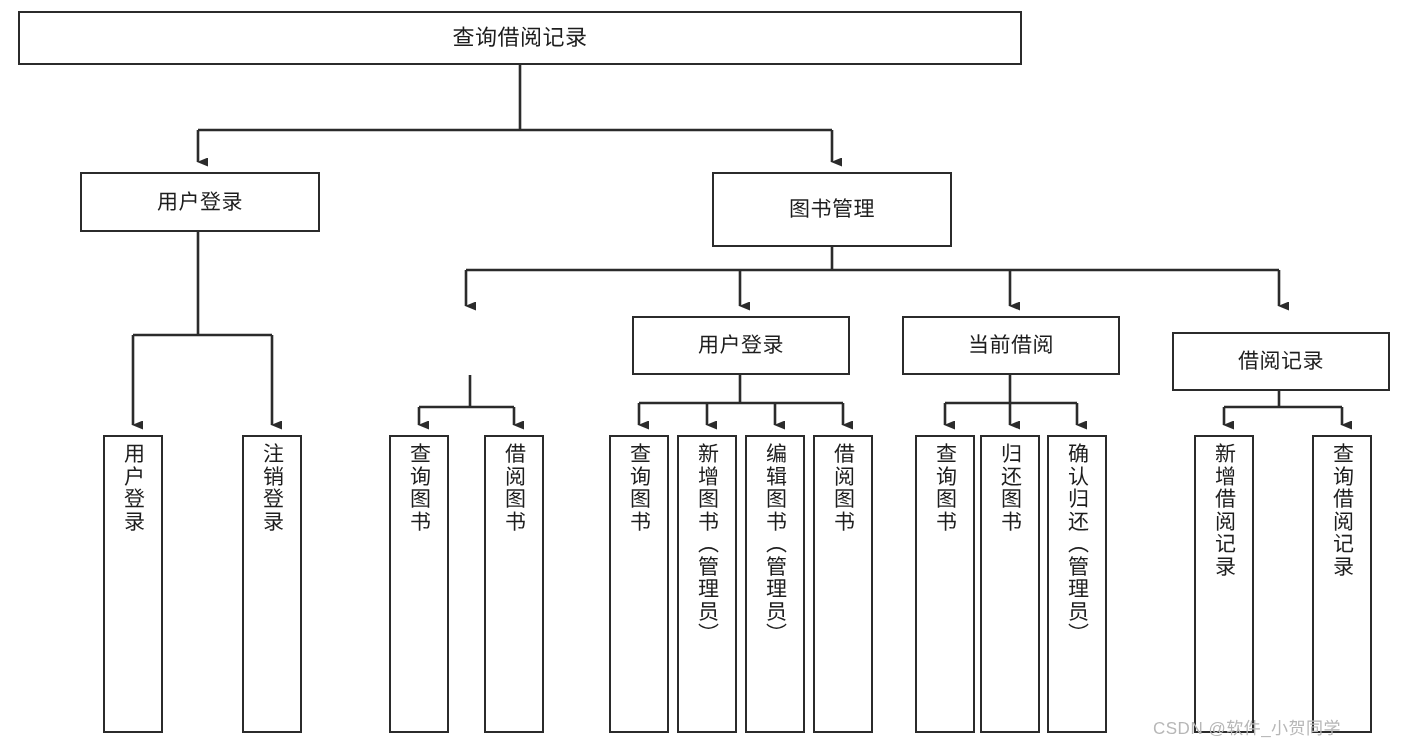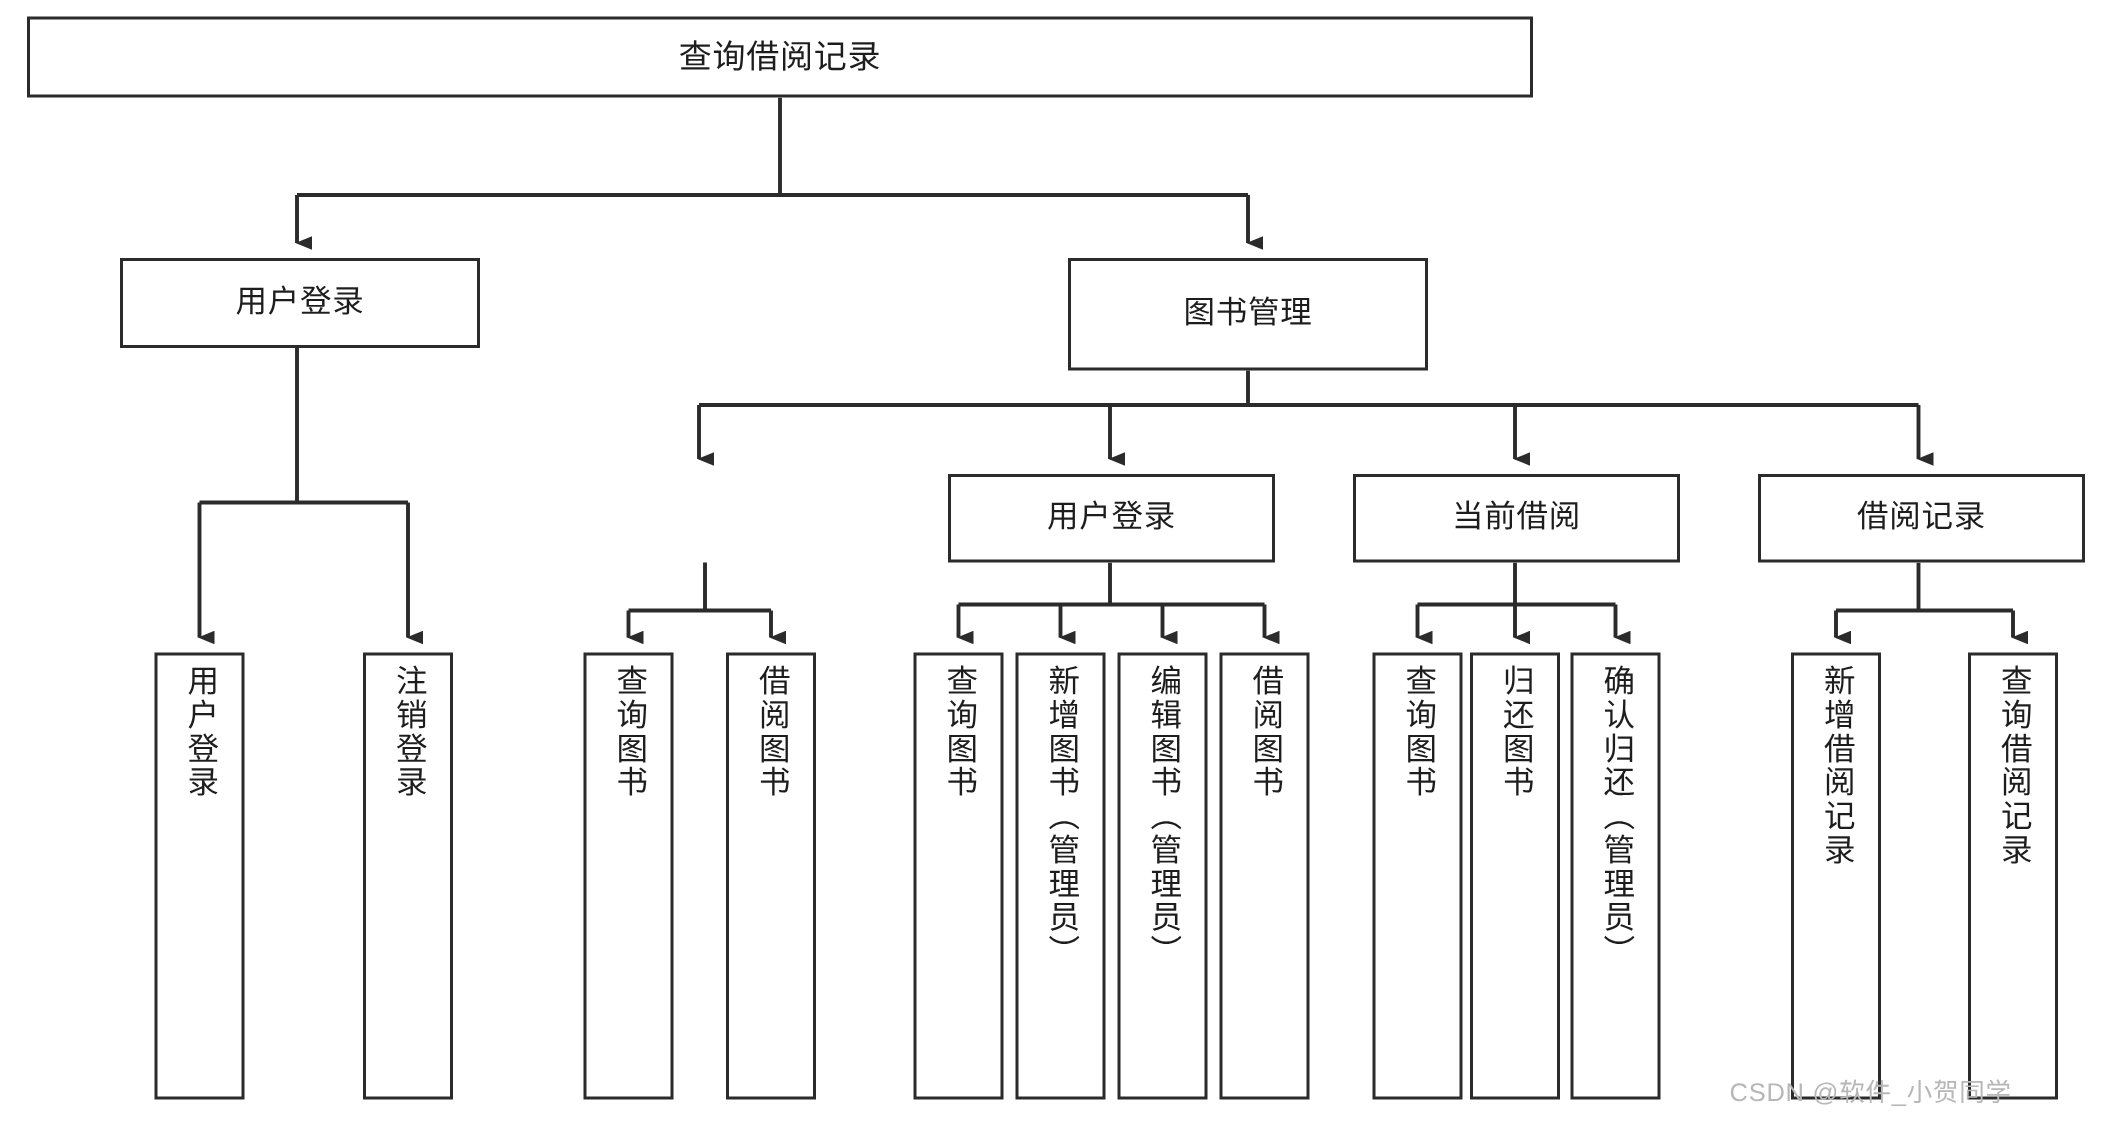--- a/index.html
+++ b/index.html
@@ -140,21 +140,21 @@
   <div class="node horiz" style="left:712px; top:172px; width:240px; height:75px;">
     <span class="node-label">图书管理</span>
   </div>
 
   <div class="node horiz" style="left:632px; top:316px; width:218px; height:59px;">
     <span class="node-label">用户登录</span>
   </div>
   <div class="node horiz" style="left:902px; top:316px; width:218px; height:59px;">
     <span class="node-label">当前借阅</span>
   </div>
-  <div class="node horiz" style="left:1172px; top:316px; width:218px; height:59px;">
+  <div class="node horiz" style="left:1172px; top:332px; width:218px; height:59px;">
     <span class="node-label">借阅记录</span>
   </div>
 
   <div class="node vert" style="left:103px; top:435px; width:60px; height:298px;">
     <span class="node-label">用户登录</span>
   </div>
   <div class="node vert" style="left:242px; top:435px; width:60px; height:298px;">
     <span class="node-label">注销登录</span>
   </div>
 

